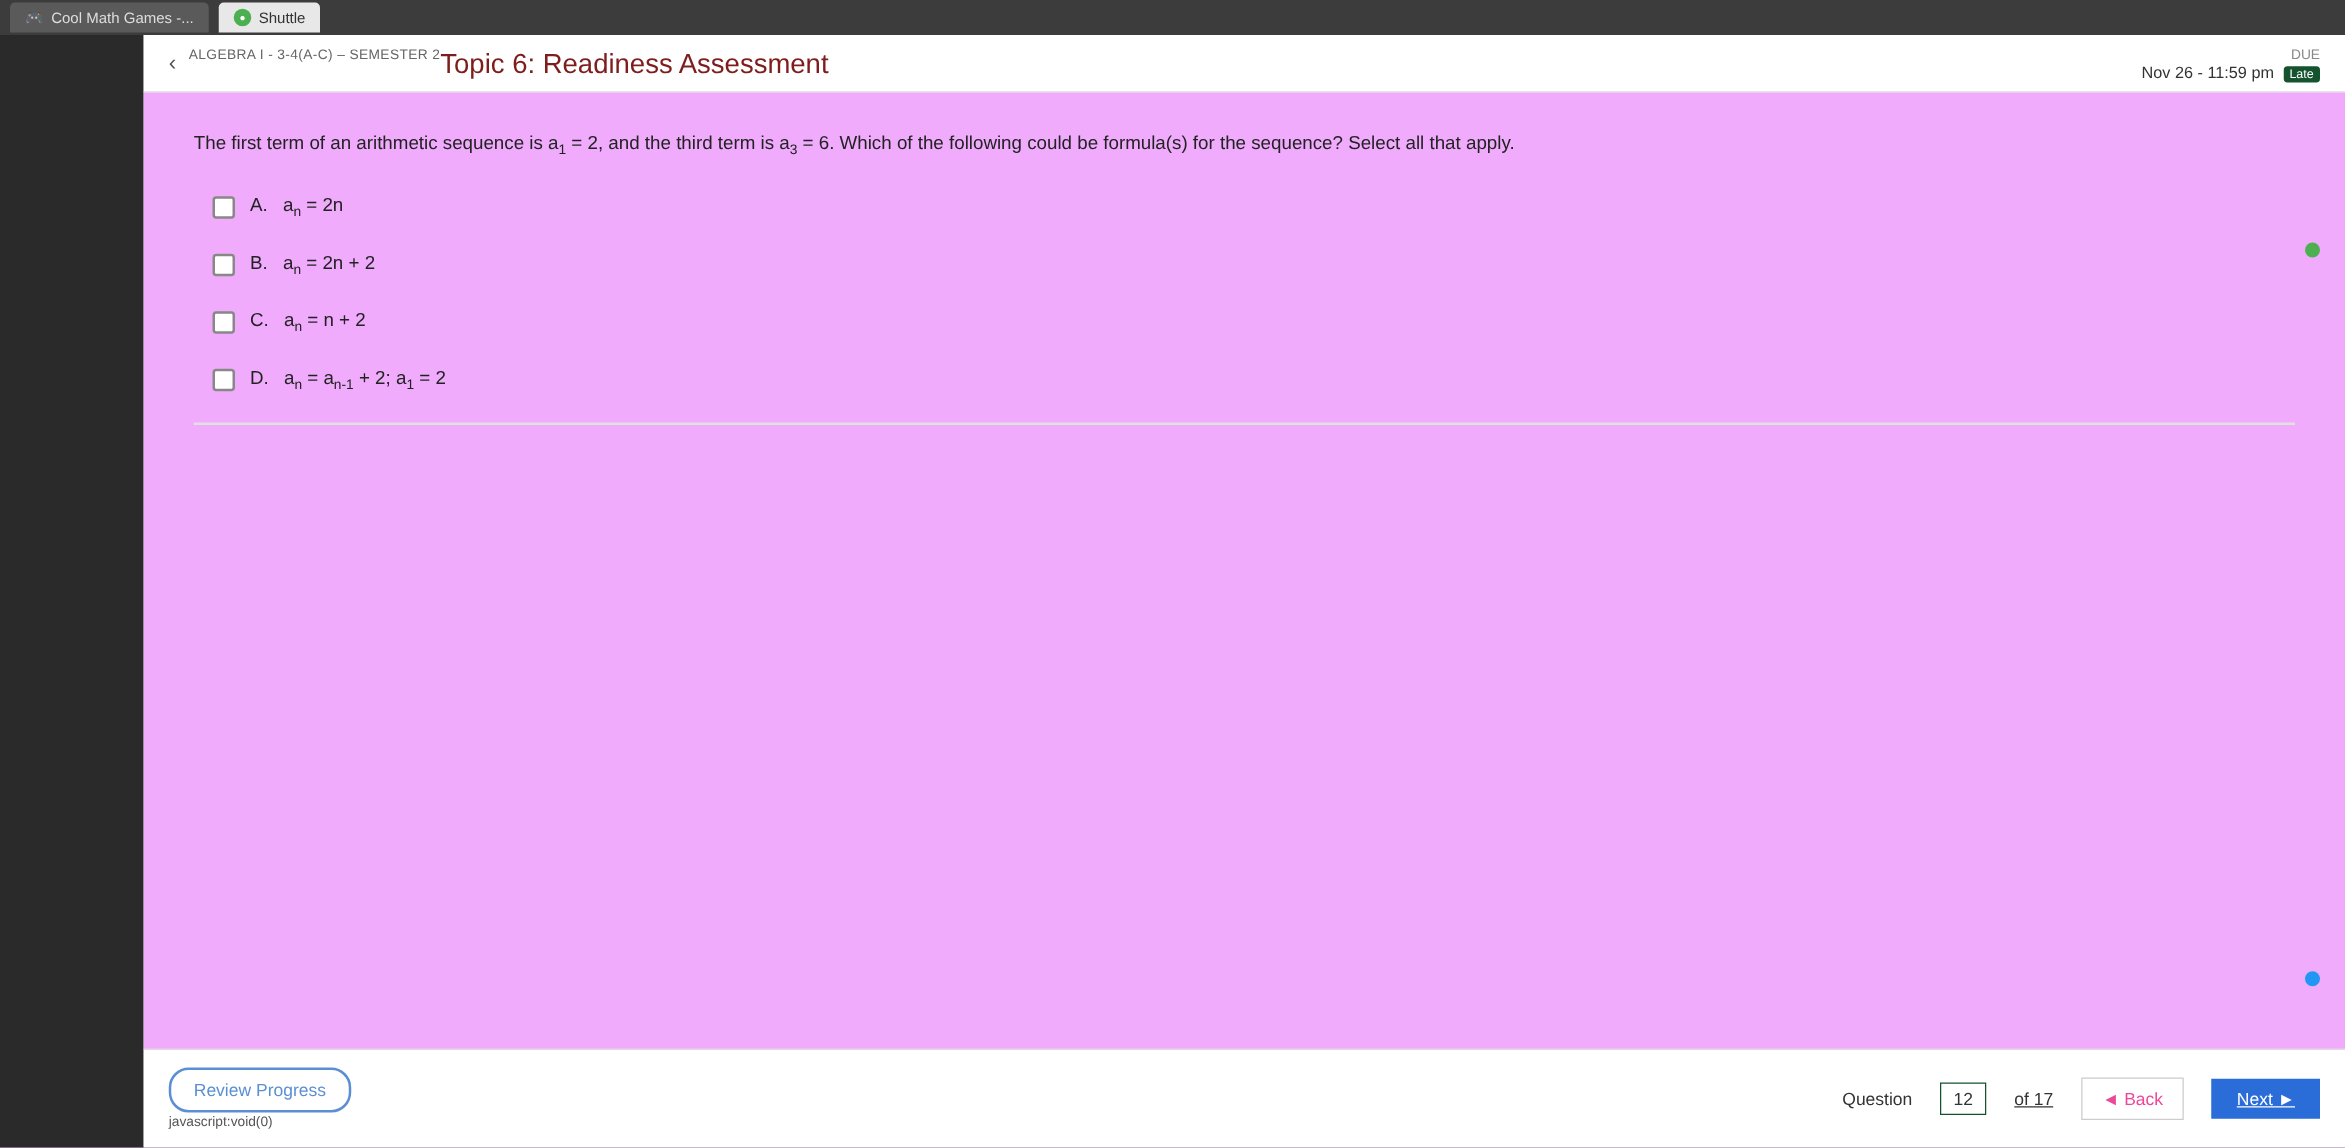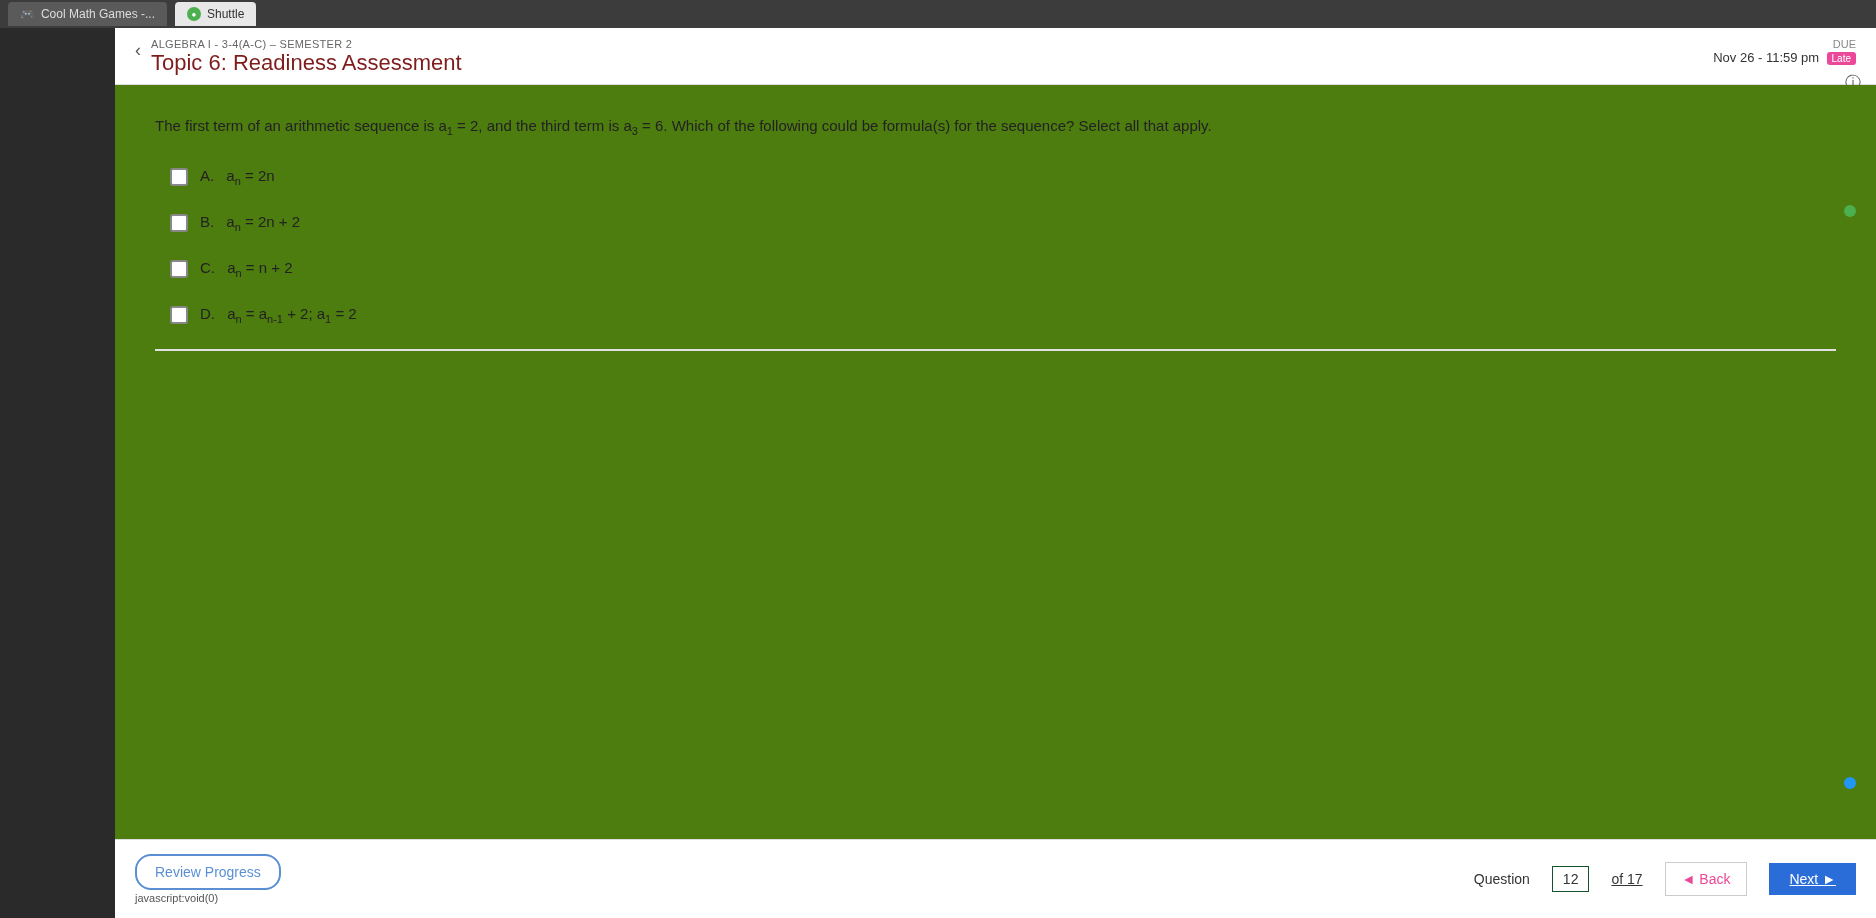--- a/index.html
+++ b/index.html
@@ -87,21 +87,20 @@
       gap: 10px;
     }
     .back-arrow {
       font-size: 18px;
       color: #555;
       margin-top: 2px;
       cursor: pointer;
     }
     .breadcrumb-title {
       display: flex;
-      flex-direction: column;
     }
     .breadcrumb-text {
       font-size: 11px;
       color: #666;
       text-transform: uppercase;
       letter-spacing: 0.3px;
     }
     .page-title {
       font-size: 22px;
       font-weight: normal;
@@ -114,40 +113,40 @@
     }
     .due-label {
       color: #888;
       font-size: 11px;
     }
     .due-date {
       font-size: 13px;
       color: #333;
     }
     .late-badge {
-      background: #ec4899;
+      background: #14532d;
       color: white;
       font-size: 10px;
       padding: 1px 5px;
       border-radius: 3px;
       margin-left: 4px;
     }
     .info-icon {
       position: absolute;
       right: 15px;
       top: 45px;
       font-size: 16px;
       color: #555;
       cursor: pointer;
     }
 
     
     .question-area {
       flex: 1;
-      background: #4d7c0f;
+      background: #f0abfc;
       margin: 0;
       padding: 30px 40px 20px 40px;
       overflow-y: auto;
       position: relative;
     }
 
     .question-text {
       font-size: 15px;
       color: #222;
       margin-bottom: 25px;

